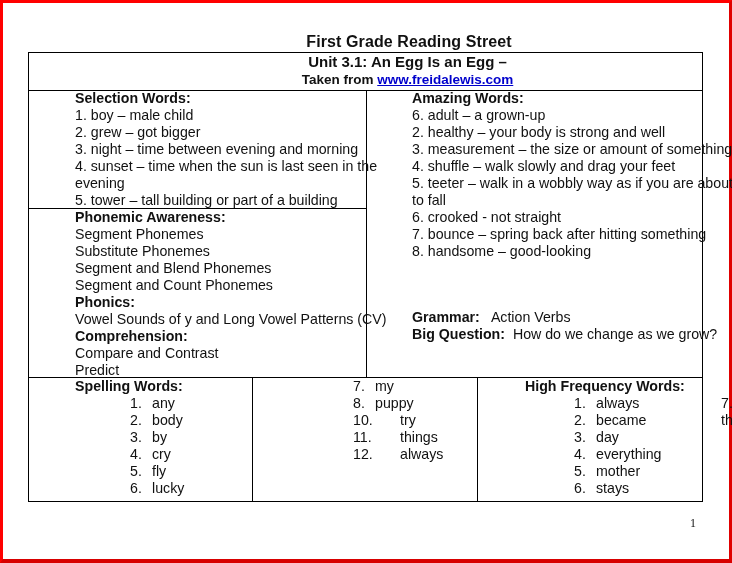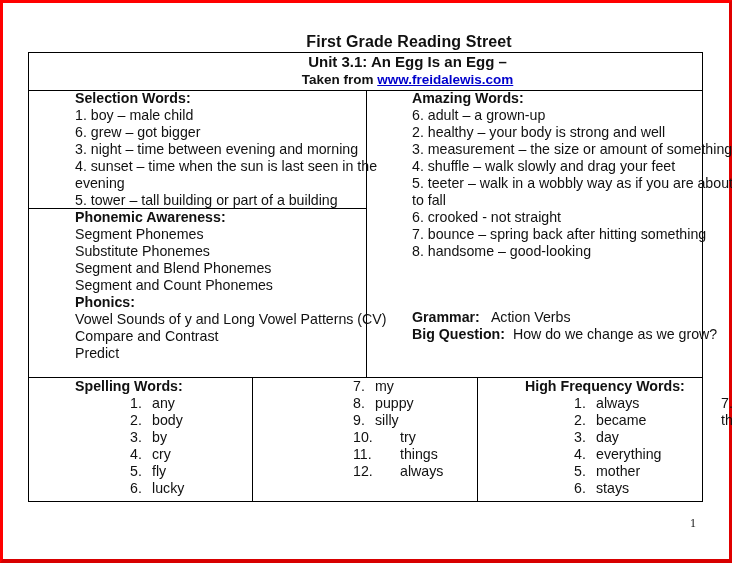--- a/index.html
+++ b/index.html
@@ -56,34 +56,35 @@
   <div class="line v" style="left:449px;top:325px;height:124px;"></div>
 
   <div class="cell center" style="left:0;top:1px;width:675px;">
     <div class="unit">Unit 3.1:  An Egg Is an Egg –</div>
     <div class="taken"><span>Taken from </span><span class="link">www.freidalewis.com</span></div>
   </div>
 
   <div class="cell" style="left:5px;top:38px;width:330px;">
     <div class="b">Selection Words:</div>
     <div>1.  boy – male child</div>
-    <div>6.  grew – got bigger</div>
+    <div>2.  grew – got bigger</div>
     <div>3.  night – time between evening and morning</div>
     <div class="wrap">4.  sunset – time when the sun is last seen in the evening</div>
     <div>5.  tower – tall building or part of a building</div>
   </div>
 
   <div class="cell" style="left:5px;top:157px;width:332px;">
     <div class="b">Phonemic Awareness:</div>
     <div>Segment Phonemes</div>
     <div>Substitute Phonemes</div>
     <div>Segment and Blend Phonemes</div>
     <div>Segment and Count Phonemes</div>
     <div class="b">Phonics:</div>
     <div class="row">Vowel Sounds of y and Long Vowel Patterns (CV)</div>
+    <div class="b">Comprehension:</div>
     <div>Compare and Contrast</div>
     <div>Predict</div>
   </div>
 
   <div class="cell" style="left:342px;top:38px;width:330px;">
     <div class="b">Amazing Words:</div>
     <div>6.  adult – a grown-up</div>
     <div>2.  healthy – your body is strong and well</div>
     <div class="wrap">3.  measurement – the size or amount of something</div>
     <div>4.  shuffle – walk slowly and drag your feet</div>
@@ -106,21 +107,20 @@
       <div><span class="num">3.</span><span>by</span></div>
       <div><span class="num">4.</span><span>cry</span></div>
       <div><span class="num">5.</span><span>fly</span></div>
       <div><span class="num">6.</span><span>lucky</span></div>
     </div>
   </div>
 
   <div class="cell" style="left:283px;top:326px;width:160px;">
     <div><span class="num">7.</span><span>my</span></div>
     <div><span class="num">8.</span><span>puppy</span></div>
-    <div><span class="num">9.</span><span>silly</span></div>
     <div><span class="num2">10.</span><span>try</span></div>
     <div><span class="num2">11.</span><span>things</span></div>
     <div><span class="num2">12.</span><span>always</span></div>
   </div>
 
   <div class="cell" style="left:455px;top:326px;width:218px;">
     <div class="b">High Frequency Words:</div>
     <div style="position:relative;padding-left:49px;">
       <div><span class="num">1.</span><span>always</span></div>
       <div><span class="num">2.</span><span>became</span></div>

